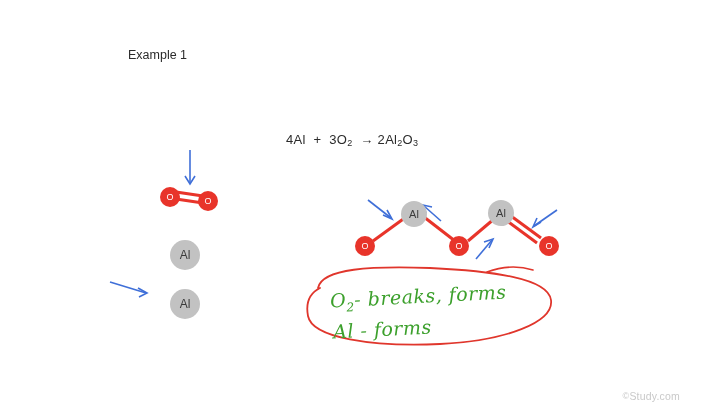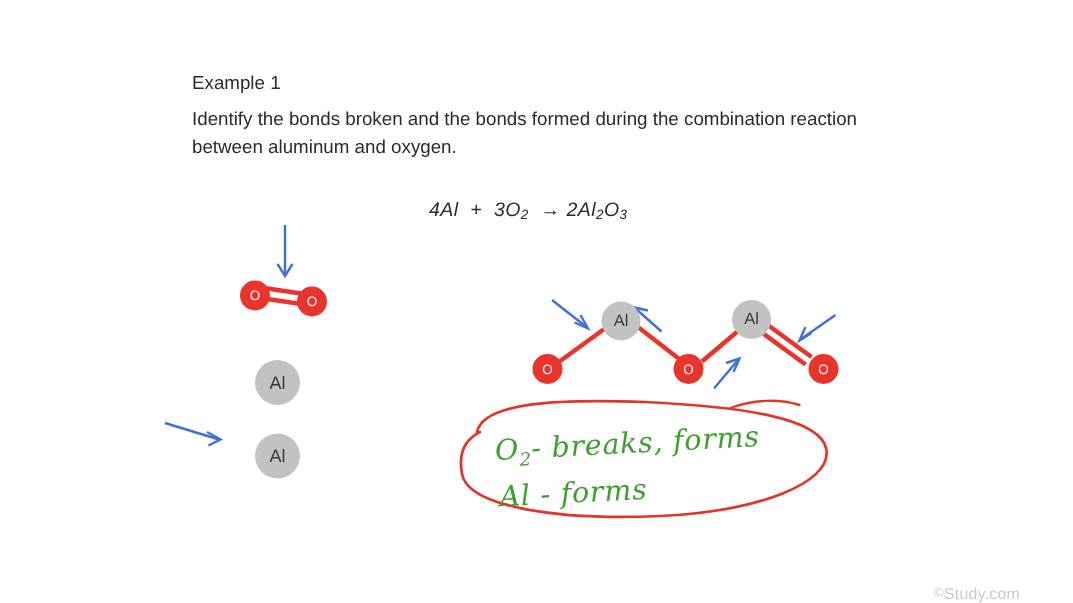--- a/index.html
+++ b/index.html
@@ -33,21 +33,20 @@
     line-height: 1.55;
     color: #2b2b2b;
   }
   .equation {
     position: absolute;
     left: 286px;
     top: 132px;
     font-size: 13px;
     color: #2b2b2b;
     letter-spacing: 0.3px;
-    font-style: italic;
   }
   .equation sub {
     font-size: 9px;
     vertical-align: -2px;
   }
   .atom {
     position: absolute;
     border-radius: 50%;
     display: flex;
     align-items: center;
@@ -110,21 +109,20 @@
   .hw1 { left: 330px; top: 285px; transform: rotate(-3deg); }
   .hw2 { left: 333px; top: 318px; transform: rotate(-3deg); }
 </style>
 </head>
 <body>
 
 <div id="page">
 
   <div class="example-label">Example 1</div>
 
-  <div class="prompt">Identify the bonds broken and the bonds formed during the combination reaction between aluminum and oxygen.</div>
 
   <div class="equation">
     <span>4</span><span>Al</span>
     &nbsp;<span>+</span>&nbsp;
     <span>3</span><span>O</span><sub>2</sub>
     &nbsp;<span>→</span>
     <span>2</span><span>Al</span><sub>2</sub><span>O</span><sub>3</sub>
   </div>
 
   <svg class="overlay">

